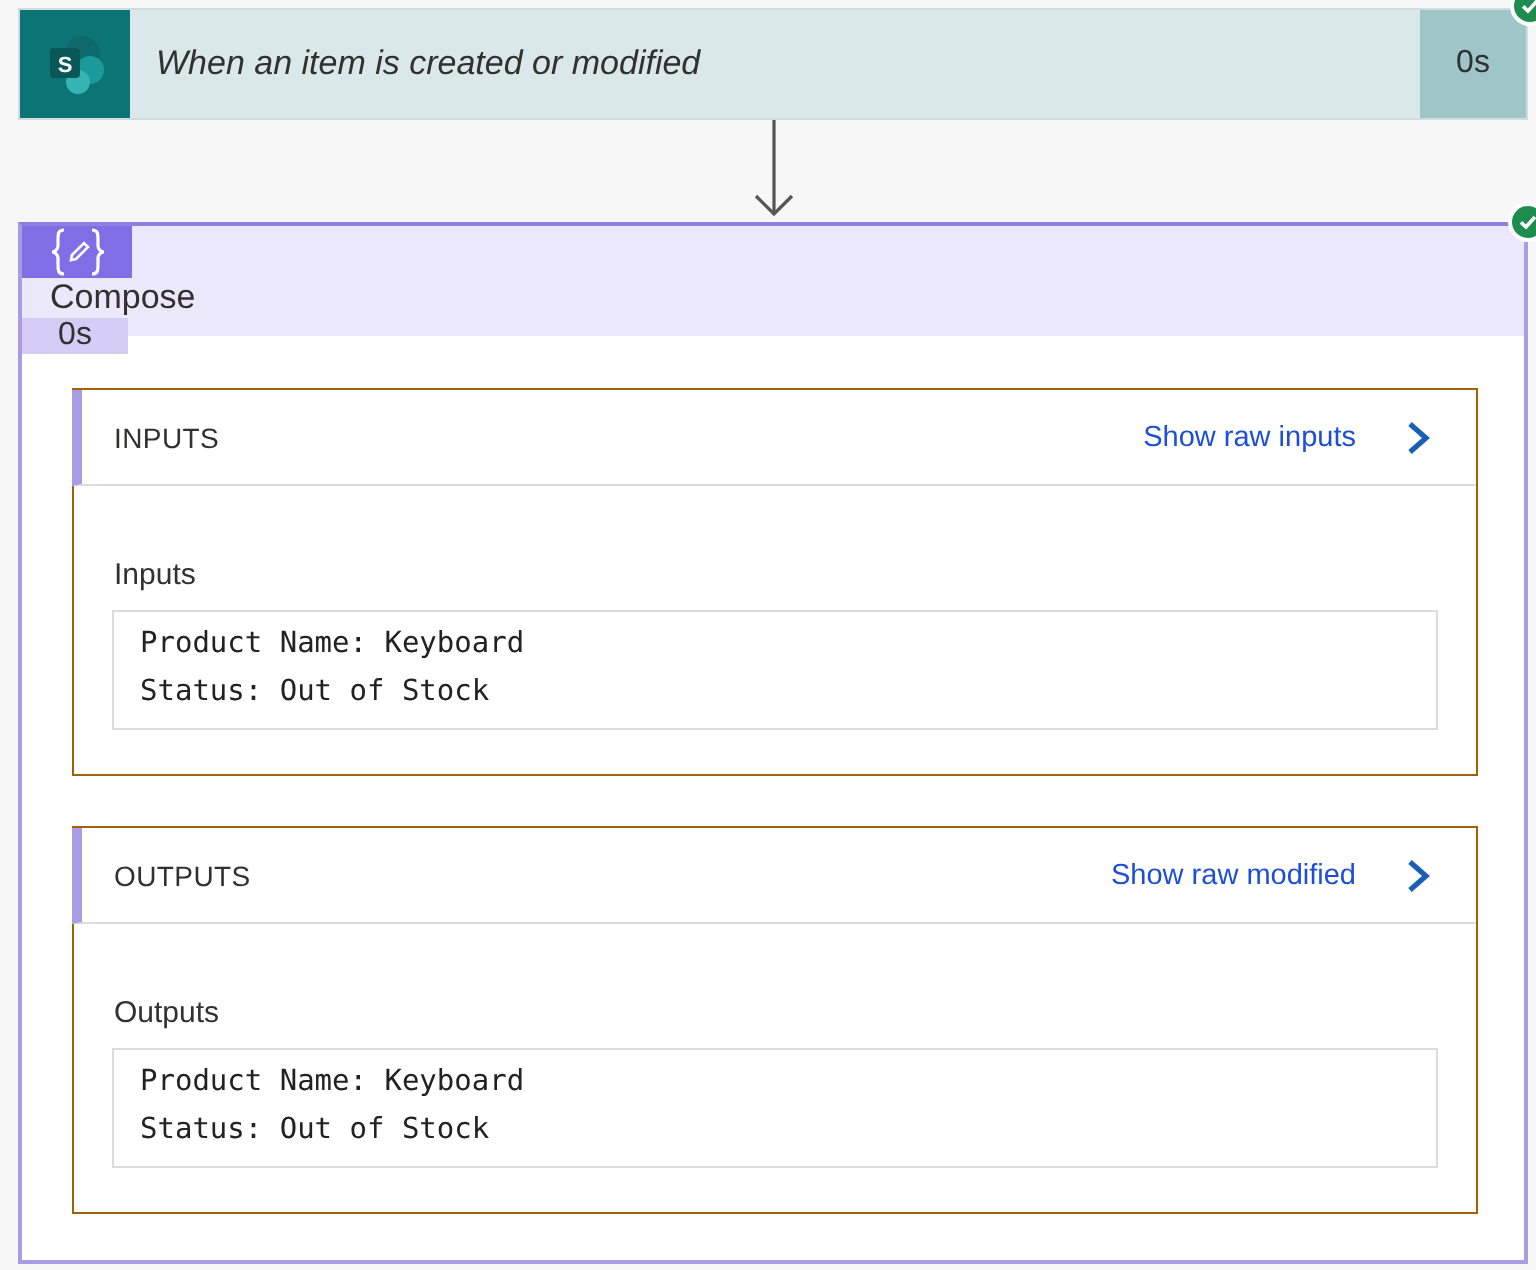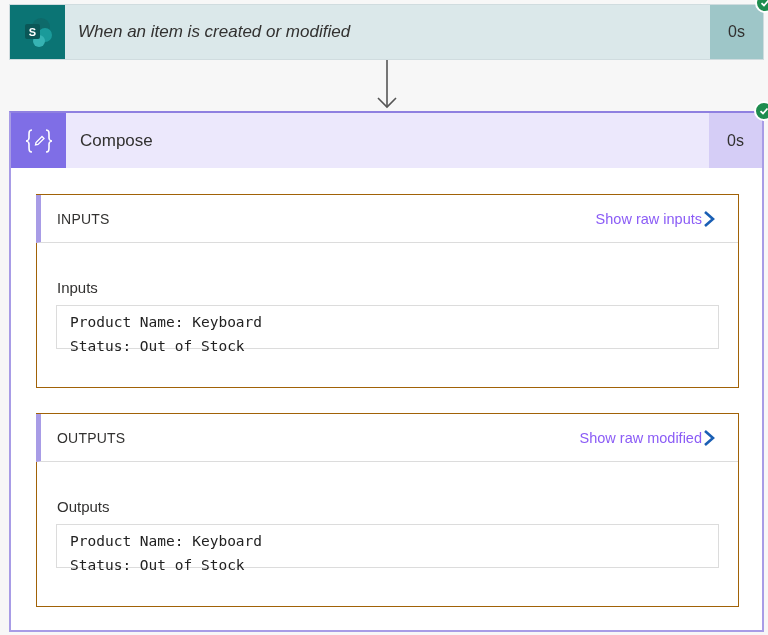--- a/index.html
+++ b/index.html
@@ -42,20 +42,21 @@
 
     .compose-card {
       position: absolute; left: 9px; top: 111px; width: 755px; height: 521px;
       background: #ffffff;
       border: 2px solid #a89ce6;
       border-top: 2px solid #8f80e0;
     }
     .compose-header {
       height: 55px; display: flex; align-items: stretch;
       background: #ece8fc;
+      flex-direction: column;
     }
     .compose-icon-box {
       width: 55px; background: #7f6ee6;
       display: flex; align-items: center; justify-content: center;
       color: #fff; font-size: 19px;
     }
     .compose-title {
       flex: 1; display: flex; align-items: center; padding-left: 14px;
       font-size: 17px; color: #323130;
     }
@@ -73,31 +74,31 @@
     .section-outputs { top: 300px; height: 194px; }
     .section-header {
       height: 48px; display: flex; align-items: center; justify-content: space-between;
       border-bottom: 1px solid #dcdcdc;
       border-left: 5px solid #a89ce6;
       margin-left: -1px;
       padding-left: 16px; padding-right: 22px;
     }
     .section-title { font-size: 14px; font-weight: normal; color: #323130; letter-spacing: 0.2px; }
     .raw-link {
-      display: flex; align-items: center; gap: 0;
-      font-size: 14.5px; color: #8b5cf6;
+      display: flex; align-items: center; gap: 24px;
+      font-size: 14.5px; color: #1d4ed8;
       cursor: pointer;
     }
     .chevron { width: 14px; height: 18px; }
     .field-label {
       position: absolute; left: 20px; top: 84px;
       font-size: 15px; color: #323130;
     }
     .code-box {
-      position: absolute; left: 19px; top: 110px; width: 663px; height: 44px;
+      position: absolute; left: 19px; top: 110px; width: 663px; height: 60px;
       border: 1px solid #dcdcdc;
       padding: 4px 13px;
       font-family: "DejaVu Sans Mono", "Liberation Mono", monospace;
       font-size: 14.5px; line-height: 24px; color: #222;
       white-space: pre;
     }
   </style>
 </head>
 <body>
 

